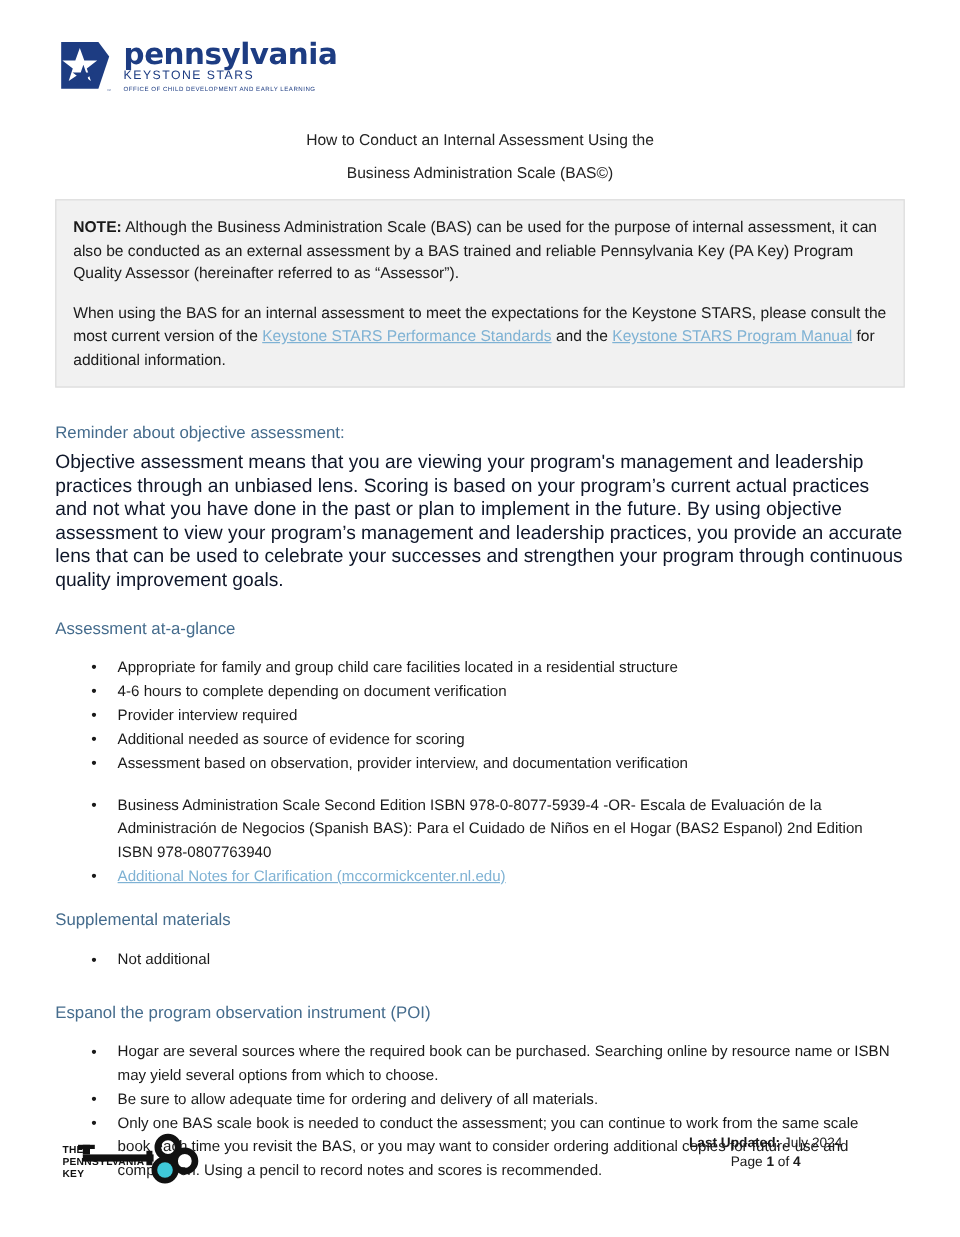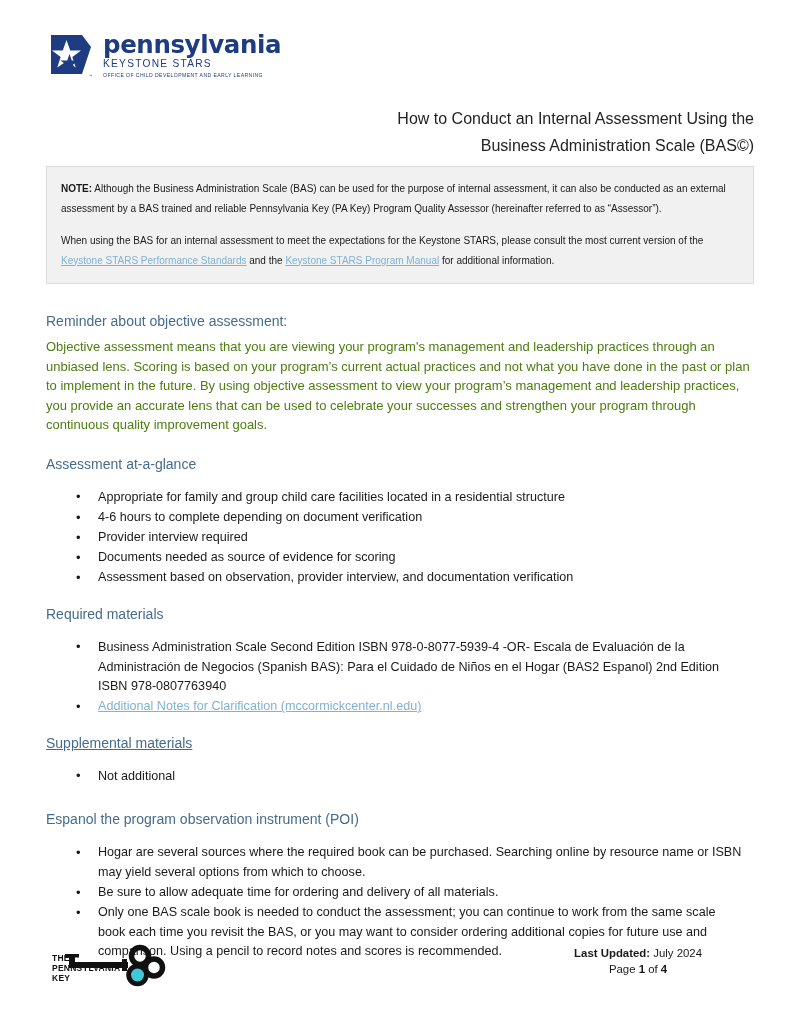--- a/index.html
+++ b/index.html
@@ -71,23 +71,23 @@
     margin-top: 2.5px;
     font-weight: 400;
   }
 
   
   .doc-title {
     position: absolute;
     left: 46px;
     top: 94px;
     width: 708px;
-    text-align: right;
-    font-family: "Liberation Sans", sans-serif;
-    font-size: 16px;
+    text-align: center;
+    font-family: "Liberation Sans", sans-serif;
+    font-size: 13px;
     line-height: 27px;
     color: #232323;
     font-weight: 400;
   }
   .doc-title .line { display: block; }
 
   
   .content {
     position: absolute;
     left: 46px;
@@ -97,21 +97,21 @@
 
   
   .note-box {
     background: #f1f1f1;
     border: 1px solid #dcdcdc;
     padding: 12px 14px 13px 14px;
     margin-bottom: 26px;
   }
   .note-box p {
     margin: 0;
-    font-size: 10px;
+    font-size: 13px;
     line-height: 19.5px;
     color: #1a1a1a;
   }
   .note-box p + p { margin-top: 13px; }
   .note-label { font-weight: bold; }
 
   a.doclink, .doclink {
     color: #7fb2d4;
     text-decoration: underline;
     cursor: pointer;
@@ -124,23 +124,23 @@
     font-size: 14px;
     line-height: 23px;
     color: #456c8d;
     margin: 0 0 3px 0;
     padding: 0;
   }
   .section { margin-bottom: 17px; }
 
   p.body-text {
     margin: 0;
-    font-size: 13px;
+    font-size: 16px;
     line-height: 19.6px;
-    color: #4d7c0f;
+    color: #0f172a;
   }
 
   ul.bullets {
     margin: 12px;
     padding: 0 0 0 40px;
     list-style: none;
   }
   ul.bullets > li {
     position: relative;
     font-size: 12.6px;
@@ -161,21 +161,21 @@
   
   .sec-reminder { margin-bottom: 18px; }
   .sec-glance   { margin-bottom: 15px; }
   .sec-required { margin-bottom: 15px; }
   .sec-supp     { margin-bottom: 22px; }
   .sec-poi      { margin-bottom: 0; }
 
   .sec-reminder h2 { margin-bottom: 4px; }
   .sec-glance h2   { margin-bottom: 4px; }
   .sec-required h2 { margin-bottom: 4px; }
-  .sec-supp h2     { margin-bottom: 4px; text-decoration: underline; }
+  .sec-supp h2     { margin-bottom: 4px; }
   .sec-poi h2      { margin-bottom: 5px; }
 
   
   .footer {
     position: absolute;
     left: 0;
     top: 938px;
     width: 748px;
     height: 70px;
     padding-left: 40px;
@@ -234,27 +234,26 @@
       <h2 class="section-heading">Reminder about objective assessment:</h2>
       <p class="body-text">Objective assessment means that you are viewing your program's management and leadership practices through an unbiased lens. Scoring is based on your program’s current actual practices and not what you have done in the past or plan to implement in the future. By using objective assessment to view your program’s management and leadership practices, you provide an accurate lens that can be used to celebrate your successes and strengthen your program through continuous quality improvement goals.</p>
     </div>
 
     <div class="section sec-glance">
       <h2 class="section-heading">Assessment at-a-glance</h2>
       <ul class="bullets">
         <li>Appropriate for family and group child care facilities located in a residential structure</li>
         <li>4-6 hours to complete depending on document verification</li>
         <li>Provider interview required</li>
-        <li>Documents needed as source of evidence for scoring</li>
+        <li>Additional needed as source of evidence for scoring</li>
         <li>Assessment based on observation, provider interview, and documentation verification</li>
       </ul>
     </div>
 
     <div class="section sec-required">
-      <h2 class="section-heading">Required materials</h2>
       <ul class="bullets">
         <li>Business Administration Scale Second Edition ISBN 978-0-8077-5939-4  -OR-  Escala de Evaluación de la Administración de Negocios (Spanish BAS): Para el Cuidado de Niños en el Hogar (BAS2 Espanol) 2nd Edition ISBN 978-0807763940</li>
         <li><span class="doclink">Additional Notes for Clarification (mccormickcenter.nl.edu)</span></li>
       </ul>
     </div>
 
     <div class="section sec-supp">
       <h2 class="section-heading">Supplemental materials</h2>
       <ul class="bullets">
         <li>Not additional</li>

